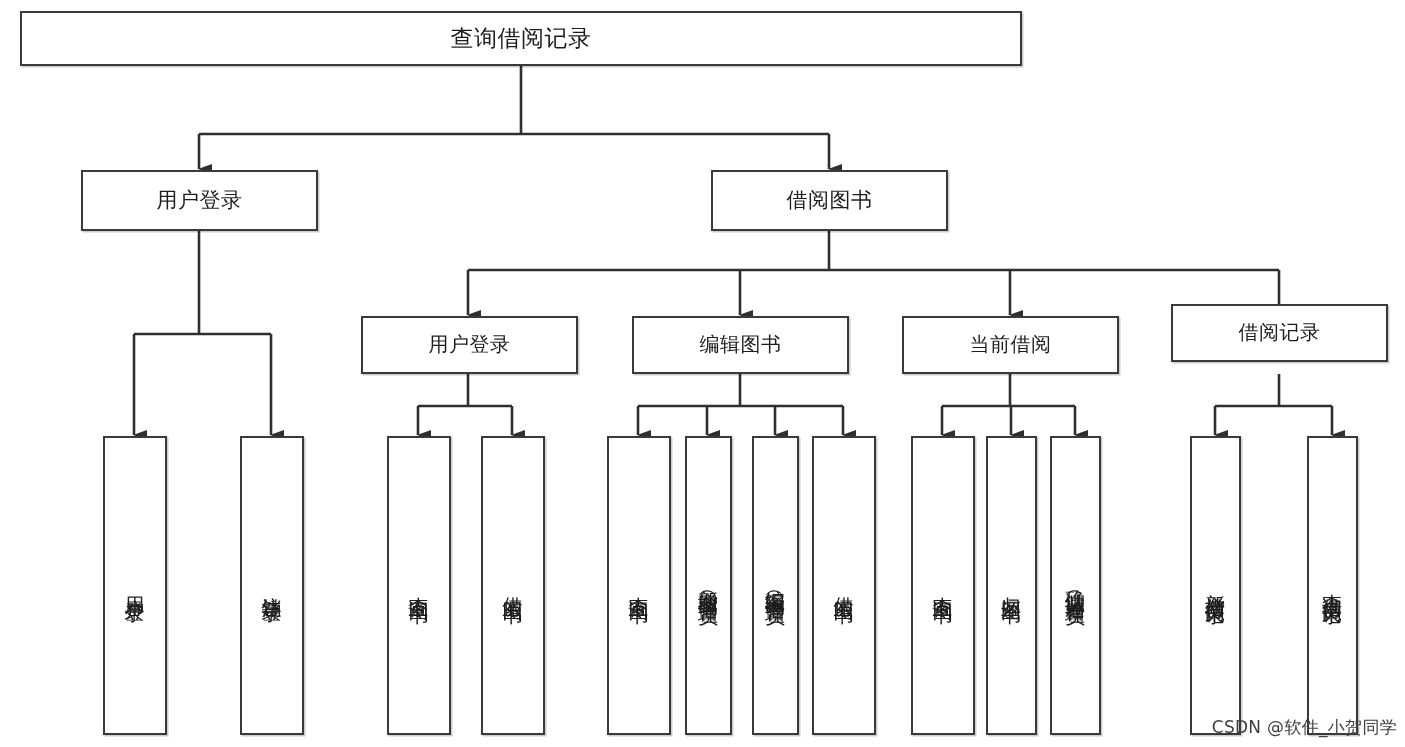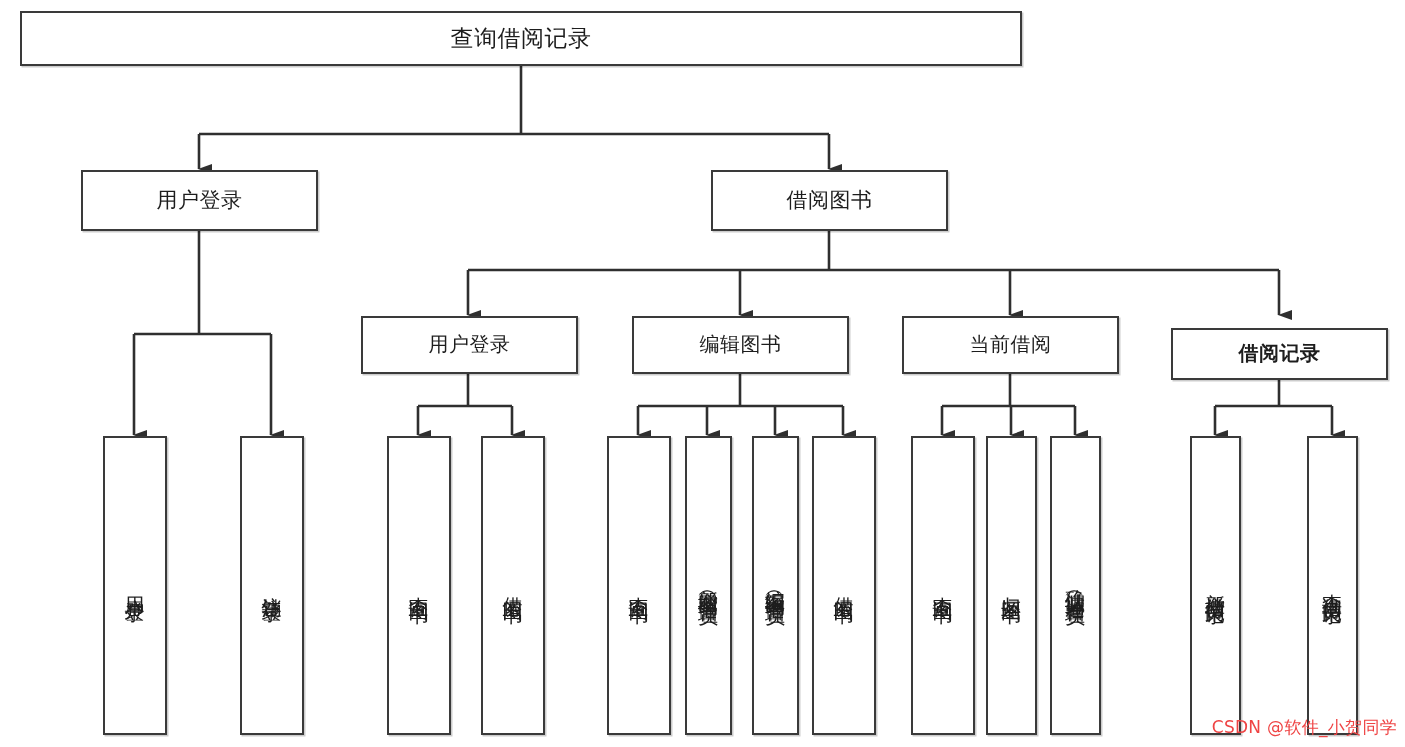--- a/index.html
+++ b/index.html
@@ -61,21 +61,21 @@
     font-size: 20px;
     letter-spacing: 2.5px;
     line-height: 1;
   }
   
   #watermark {
     position: absolute;
     right: 8px;
     bottom: 8px;
     font-size: 17px;
-    color: #ef4444;
+    color: #404040;
     white-space: nowrap;
     letter-spacing: 0.3px;
     user-select: none;
   }
 </style>
 </head>
 <body>
 
 <div id="canvas">
 
@@ -134,21 +134,21 @@
       </div>
       <div class="node lvl3" style="left: 361px; top: 316px; width: 217px; height: 58px;">
         <span class="label">用户登录</span>
       </div>
       <div class="node lvl3" style="left: 632px; top: 316px; width: 217px; height: 58px;">
         <span class="label">编辑图书</span>
       </div>
       <div class="node lvl3" style="left: 902px; top: 316px; width: 217px; height: 58px;">
         <span class="label">当前借阅</span>
       </div>
-      <div class="node lvl3" style="left: 1171px; top: 328px; width: 217px; height: 52px; font-weight: bold;">
+      <div class="node lvl3" style="left: 1171px; top: 304px; width: 217px; height: 58px;">
         <span class="label">借阅记录</span>
       </div>
       <div class="node leaf" style="left: 103px; top: 436px; width: 64px; height: 299px;">
         <span class="label">用户登录</span>
       </div>
       <div class="node leaf" style="left: 240px; top: 436px; width: 64px; height: 299px;">
         <span class="label">注销登录</span>
       </div>
       <div class="node leaf" style="left: 387px; top: 436px; width: 64px; height: 299px;">
         <span class="label">查询图书</span>

